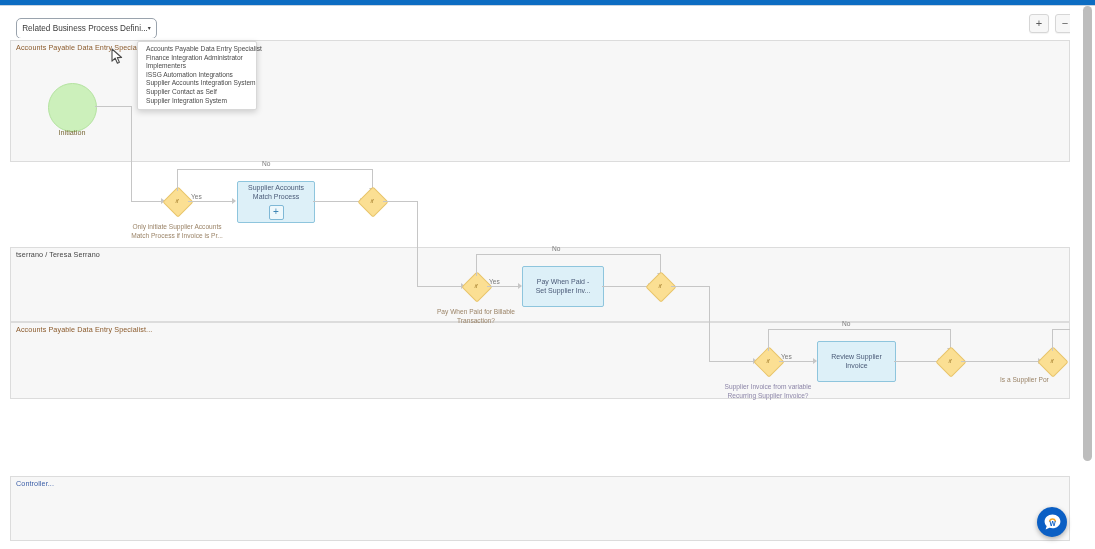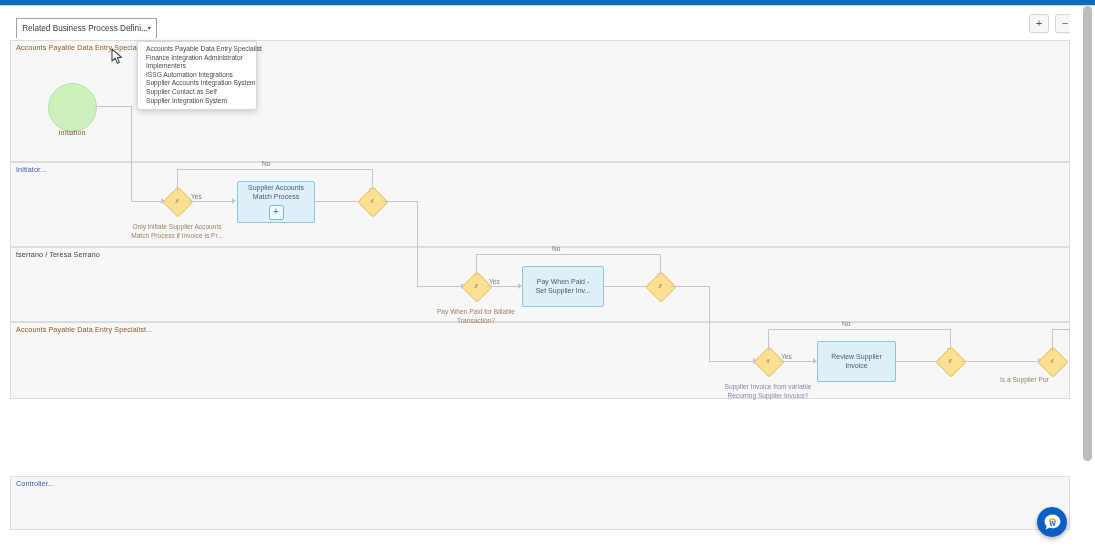--- a/index.html
+++ b/index.html
@@ -13,21 +13,21 @@
 
   
   .topbar{position:absolute;left:0;top:0;width:1095px;height:5px;background:#0c6cc2;}
   .topbar-shadow{position:absolute;left:0;top:5px;width:1095px;height:1px;background:#c9d4e0;}
 
   
   .toolbar{position:absolute;left:0;top:6px;width:1095px;height:32px;background:#fff;}
 
   .bp-select{
     position:absolute;left:16px;top:12px;height:19px;width:139px;
-    border:1px solid #9aa3ad;border-radius:0;background:#fff;
+    border:1px solid #9aa3ad;border-radius:5px;background:#fff;
     display:flex;align-items:center;justify-content:center;
     font-size:8.2px;color:#3b3b3b;cursor:pointer;white-space:nowrap;
   }
   .bp-select .caret{font-size:6px;color:#444;line-height:1;transform:translateY(-1px);}
 
   .zoombtn{
     position:absolute;top:8px;width:18px;height:17px;
     border:1px solid #d6d6d6;border-radius:3px;background:#f7f7f7;
     display:flex;align-items:center;justify-content:center;
     font-size:11px;color:#5a5a5a;cursor:pointer;line-height:1;
@@ -160,40 +160,35 @@
   </div>
 
   <div class="canvas">
 
     <div class="lane" style="top:2px;height:122px;">
       <div class="lane-label">
         <span class="c1">Accounts Payable Data Entry Specialist...</span>
       </div>
     </div>
 
-    <div class="lane" style="top:124px;height:85px;">
-      <div class="lane-label">
-        <span class="c3">Initiator...</span>
-      </div>
-    </div>
 
     <div class="lane" style="top:209px;height:75px;">
       <div class="lane-label">
         <span class="c4">tserrano / Teresa Serrano</span>
       </div>
     </div>
 
     <div class="lane" style="top:284px;height:77px;">
       <div class="lane-label">
         <span class="c1">Accounts Payable Data Entry Specialist...</span>
       </div>
     </div>
 
 
-    <div class="lane" style="top:438px;height:54px;">
+    <div class="lane" style="top:438px;height:65px;">
       <div class="lane-label">
         <span class="c3">Controller...</span>
       </div>
     </div>
 
     <div class="start-node" style="left:48px;top:45px;"></div>
     <div class="start-label" style="left:37px;top:90px;width:70px;text-align:center;">Initiation</div>
 
     <div class="conn h" style="left:95px;top:68px;width:36px;"></div>
     <div class="conn v" style="left:131px;top:68px;height:95px;"></div>

